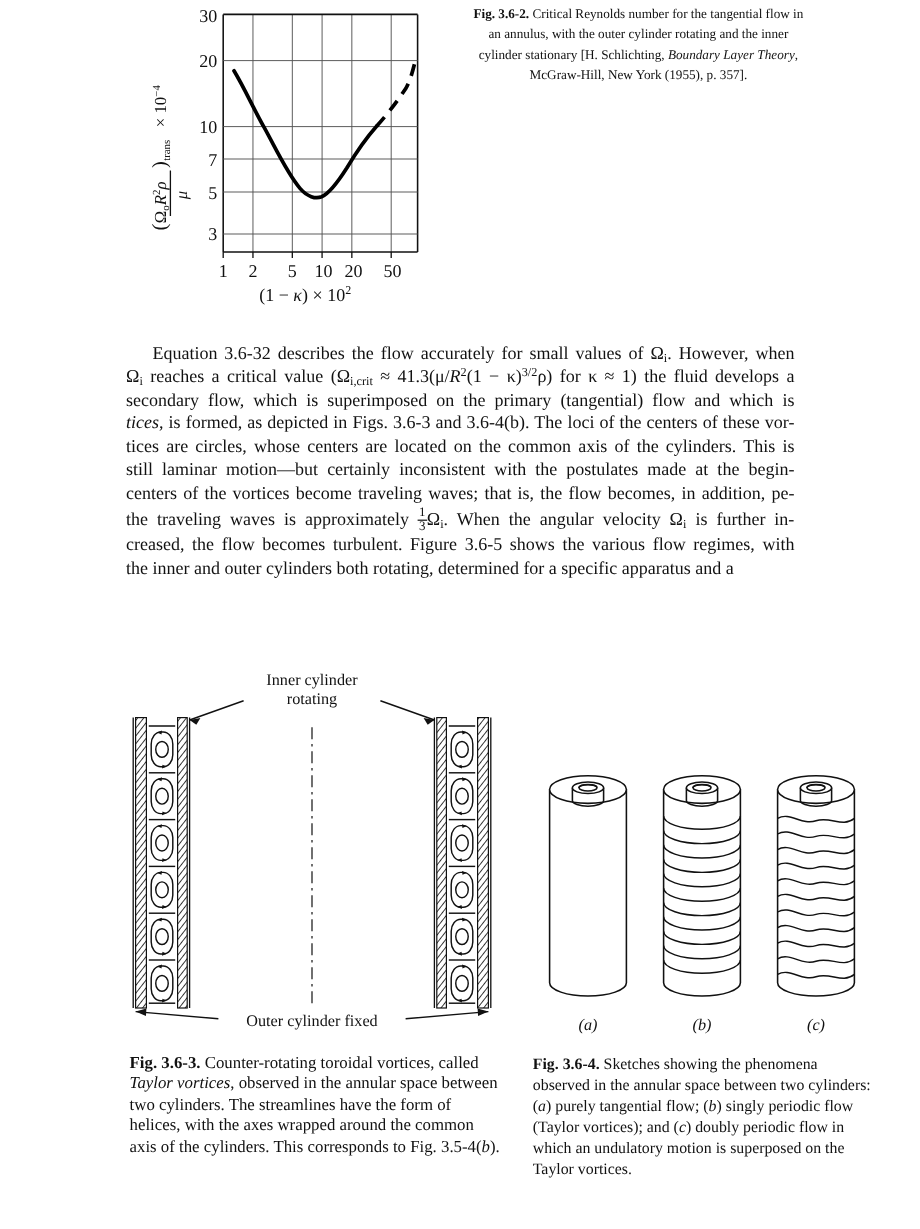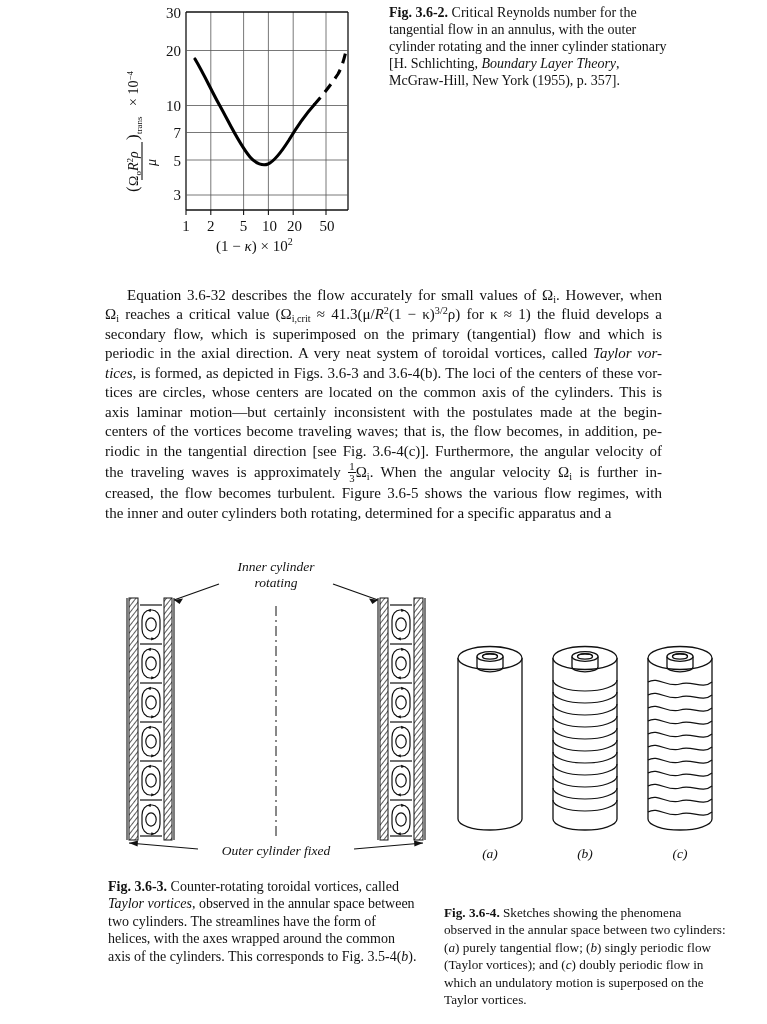--- a/index.html
+++ b/index.html
@@ -24,23 +24,23 @@
   
   #fig362-chart {
     position: absolute;
     left: 108px; top: 4px;
     width: 262px; height: 250px;
   }
   #fig362-caption {
     position: absolute;
     left: 389px; top: 4px;
     width: 286px;
-    font-size: 14px;
+    font-size: 11px;
     line-height: 17.1px;
-    text-align: left;
+    text-align: center;
   }
   .figlabel { font-weight: bold; }
   .ital { font-style: italic; }
 
   
   #body-paragraph {
     position: absolute;
     left: 105px; top: 286px;
     width: 557px;
     font-size: 15px;
@@ -65,22 +65,22 @@
     text-align: center;
     font-size: 0.72em;
     line-height: 1.02;
   }
   .frac .num { display: block; border-bottom: 1px solid #111; padding: 0 1px; }
   .frac .den { display: block; padding: 0 1px; }
 
   
   #fig363-diagram {
     position: absolute;
-    left: 116px; top: 558px;
-    width: 320px; height: 312px; font-style: italic;
+    left: 100px; top: 558px;
+    width: 320px; height: 312px;
   }
   #fig363-caption {
     position: absolute;
     left: 108px; top: 878px;
     width: 312px;
     font-size: 14px;
     line-height: 17.4px;
   }
 
   
@@ -88,21 +88,20 @@
     position: absolute;
     left: 440px; top: 618px;
     width: 290px; height: 252px;
   }
   #fig364-caption {
     position: absolute;
     left: 444px; top: 878px;
     width: 288px;
     font-size: 13.2px;
     line-height: 17.4px;
-    margin-top: 26px;
   }
 
   svg text { font-family: "Liberation Serif", "DejaVu Serif", serif; }
 </style>
 </head>
 <body>
 
 <div class="page">
 
   <div id="fig362-chart">
@@ -180,26 +179,24 @@
     <span class="figlabel">Fig. 3.6-2.</span>
     <span>
       Critical Reynolds number for the tangen­tial flow in an annulus, with the outer cylinder rotating and the inner cylinder stationary [H. Schlichting, <span class="ital">Boundary Layer Theory</span>, McGraw-Hill, New York (1955), p.&nbsp;357].
     </span>
   </div>
 
   <div id="body-paragraph">
     <span class="ln j"><span class="indent"></span>Equation 3.6-32 describes the flow accurately for small values of Ω<sub>i</sub>. However, when</span>
     <span class="ln j">Ω<sub>i</sub> reaches a critical value (Ω<sub>i,crit</sub> ≈ 41.3(μ/<span class="ital">R</span><sup>2</sup>(1 − κ)<sup>3/2</sup>ρ) for κ ≈ 1) the fluid develops a</span>
     <span class="ln j">secondary flow, which is superimposed on the primary (tangential) flow and which is</span>
-    <span class="ln j">periodic in the axial direction. A very neat system of toroidal vortices, called <span class="ital">Taylor vor-</span></span>
     <span class="ln j"><span class="ital">tices</span>, is formed, as depicted in Figs. 3.6-3 and 3.6-4(b). The loci of the centers of these vor-</span>
     <span class="ln j">tices are circles, whose centers are located on the common axis of the cylinders. This is</span>
-    <span class="ln j">axis laminar motion—but certainly inconsistent with the postulates made at the begin-</span>
+    <span class="ln j">still laminar motion—but certainly inconsistent with the postulates made at the begin-</span>
     <span class="ln j">centers of the vortices become traveling waves; that is, the flow becomes, in addition, pe-</span>
-    <span class="ln j">riodic in the tangential direction [see Fig. 3.6-4(c)]. Furthermore, the angular velocity of</span>
     <span class="ln j">the traveling waves is approximately <span class="frac"><span class="num">1</span><span class="den">3</span></span>Ω<sub>i</sub>. When the angular velocity Ω<sub>i</sub> is further in-</span>
     <span class="ln j">creased, the flow becomes turbulent. Figure 3.6-5 shows the various flow regimes, with</span>
     <span class="ln">the inner and outer cylinders both rotating, determined for a specific apparatus and a</span>
   </div>
 
   <div id="fig363-diagram">
     <svg width="320" height="312" viewBox="0 0 320 312">
       <defs>
         <pattern id="hatchwall" width="4" height="4" patternUnits="userSpaceOnUse" patternTransform="rotate(38)">
           <rect width="4" height="4" fill="#ffffff"></rect>

